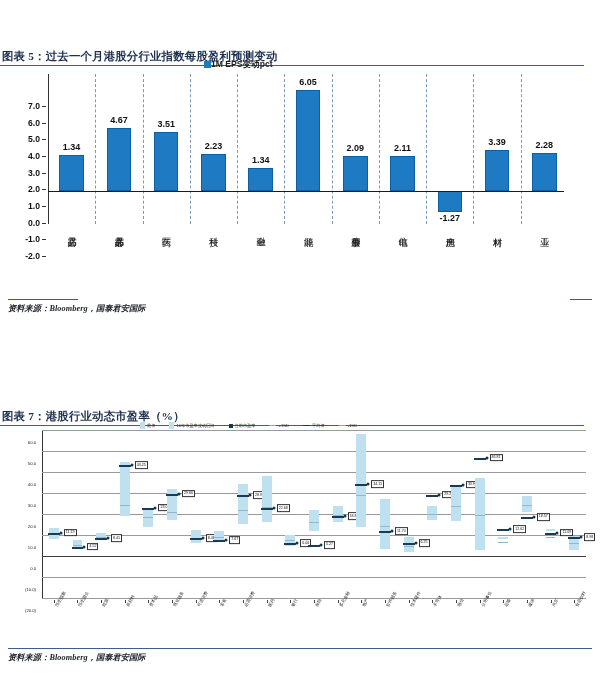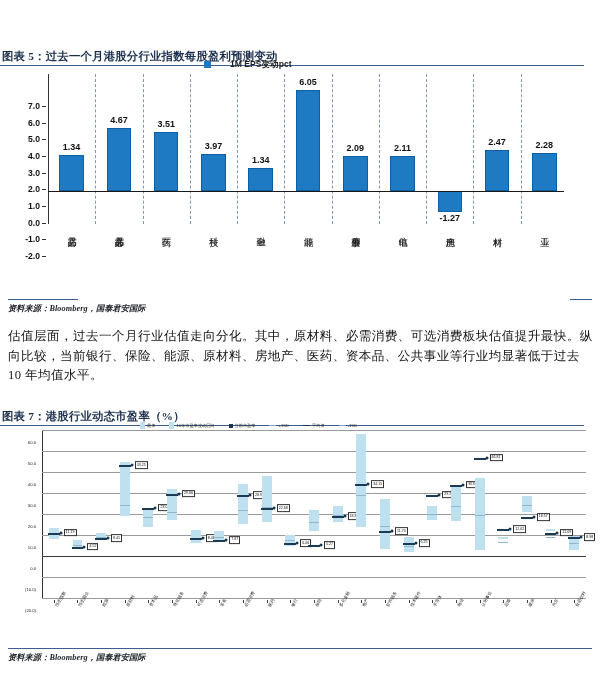--- a/index.html
+++ b/index.html
@@ -49,21 +49,21 @@
   
   .srcrule-right{
     position:absolute;right:0;top:0;width:22px;height:0;
     border-top:1.3px solid #3b5e8c;
   }
 
   
   #fig5{position:absolute;left:8px;top:58px;width:584px;height:238px;}
   #fig5 .legend{
     position:absolute;left:196px;top:0px;height:13px;
-    display:flex;align-items:center;gap:19px;
+    display:flex;align-items:center;gap:0;
   }
   #fig5 .legend .swatch{width:7px;height:7px;background:#1f7ac4;display:block;}
   #fig5 .legend .lbl{font-family:"Liberation Sans",sans-serif;font-size:8.6px;font-weight:bold;color:#1d1d1d;}
 
   #fig5 .plot{
     position:absolute;left:40px;top:16px;width:520px;height:150px;
   }
   #fig5 .yaxis{
     position:absolute;left:0px;top:32px;width:38px;height:150px;
   }
@@ -189,33 +189,33 @@
         <div class="catsep" style="left: 378.182px;"></div>
         <div class="catsep" style="left: 425.455px;"></div>
         <div class="catsep" style="left: 472.727px;"></div>
         <div class="bar" style="left: 11.3455px; width: 24.5818px; top: 80.6667px; height: 36px;"></div>
         <div class="vlabel" style="left: 23.6364px; top: 67.6667px;">1.34</div>
         <div class="bar" style="left: 58.6182px; width: 24.5818px; top: 54.3333px; height: 62.3333px;"></div>
         <div class="vlabel" style="left: 70.9091px; top: 41.3333px;">4.67</div>
         <div class="bar" style="left: 105.891px; width: 24.5818px; top: 58.1667px; height: 58.5px;"></div>
         <div class="vlabel" style="left: 118.182px; top: 45.1667px;">3.51</div>
         <div class="bar" style="left: 153.164px; width: 24.5818px; top: 79.5px; height: 37.1667px;"></div>
-        <div class="vlabel" style="left: 165.455px; top: 66.5px;">3.97</div>
+        <div class="vlabel" style="left: 165.455px; top: 66.5px;">2.23</div>
         <div class="bar" style="left: 200.436px; width: 24.5818px; top: 94.3333px; height: 22.3333px;"></div>
         <div class="vlabel" style="left: 212.727px; top: 81.3333px;">1.34</div>
         <div class="bar" style="left: 247.709px; width: 24.5818px; top: 15.8333px; height: 100.833px;"></div>
         <div class="vlabel" style="left: 260px; top: 2.83333px;">6.05</div>
         <div class="bar" style="left: 294.982px; width: 24.5818px; top: 81.8333px; height: 34.8333px;"></div>
         <div class="vlabel" style="left: 307.273px; top: 68.8333px;">2.09</div>
         <div class="bar" style="left: 342.255px; width: 24.5818px; top: 81.5px; height: 35.1667px;"></div>
         <div class="vlabel" style="left: 354.545px; top: 68.5px;">2.11</div>
         <div class="bar" style="left: 389.527px; width: 24.5818px; top: 116.667px; height: 21.1667px;"></div>
         <div class="vlabel" style="left: 401.818px; top: 138.833px;">-1.27</div>
         <div class="bar" style="left: 436.8px; width: 24.5818px; top: 75.5px; height: 41.1667px;"></div>
-        <div class="vlabel" style="left: 449.091px; top: 62.5px;">2.47</div>
+        <div class="vlabel" style="left: 449.091px; top: 62.5px;">3.39</div>
         <div class="bar" style="left: 484.073px; width: 24.5818px; top: 78.6667px; height: 38px;"></div>
         <div class="vlabel" style="left: 496.364px; top: 65.6667px;">2.28</div>
       </div>
     <div id="f5-cats" style="position:absolute;left:40px;top:172px;width:520px;height:62px;">
         <div class="catlabel" style="left: 23.6364px;">必需品</div>
         <div class="catlabel" style="left: 70.9091px;">非必需品</div>
         <div class="catlabel" style="left: 118.182px;">医药</div>
         <div class="catlabel" style="left: 165.455px;">科技</div>
         <div class="catlabel" style="left: 212.727px;">金融</div>
         <div class="catlabel" style="left: 260px;">能源</div>
@@ -227,21 +227,20 @@
       </div>
   <div class="zeroline" style="top: 132.667px;"></div>
     </div>
 
   <div class="srcwrap" id="src-5">
     <div class="srcrule"></div>
     <div class="srcrule-right"></div>
     <div class="srcline">资料来源：Bloomberg，国泰君安国际</div>
   </div>
 
-  <div class="para" id="para-mid">估值层面，过去一个月行业估值走向分化。其中，原材料、必需消费、可选消费板块估值提升最快。纵向比较，当前银行、保险、能源、原材料、房地产、医药、资本品、公共事业等行业均显著低于过去 10 年均值水平。</div>
 
   <div class="figcap" id="figcap-6">
     <span class="cap-txt">图表 7：港股行业动态市盈率（%）</span>
   </div>
 
   <div id="fig6">
     <div class="legend6" id="f6-legend">
         <div class="lg">
           <span class="sw-band"></span>
           <span class="t">最值</span>

